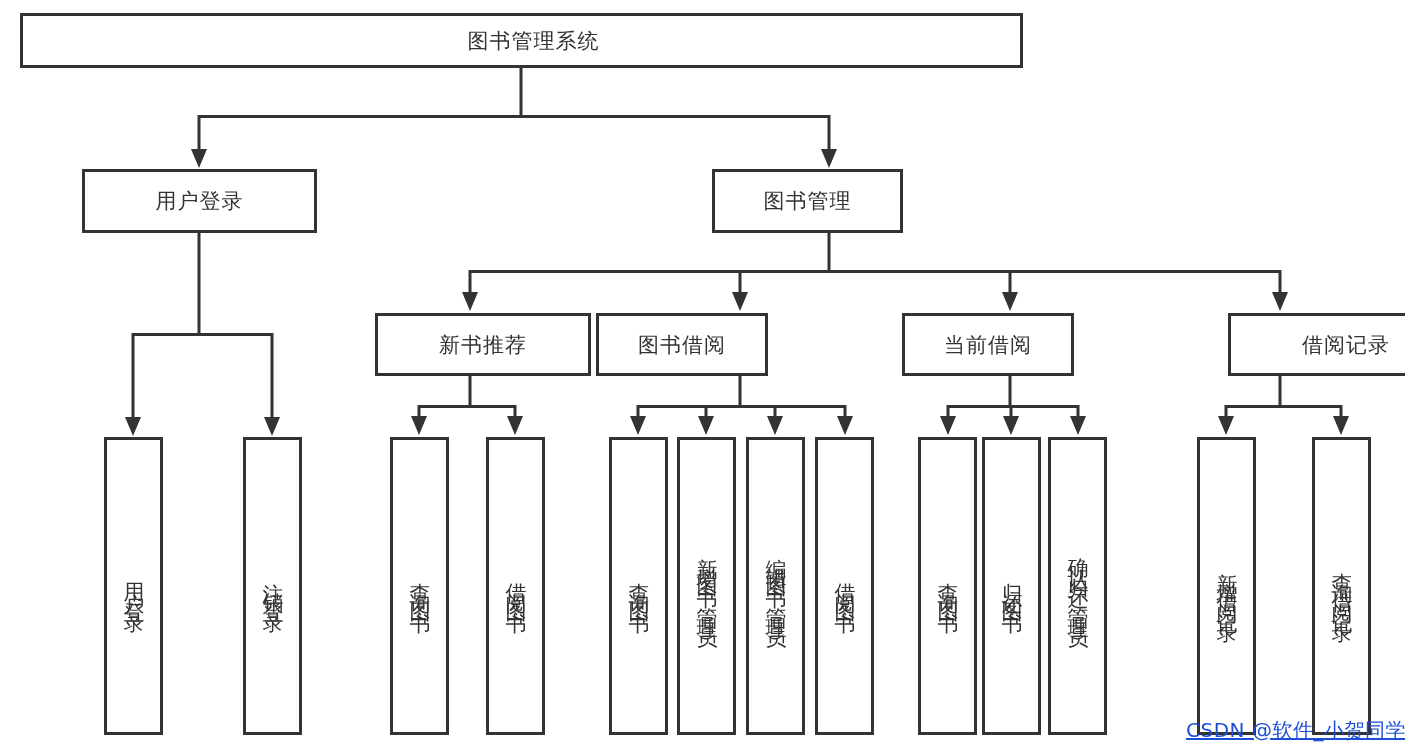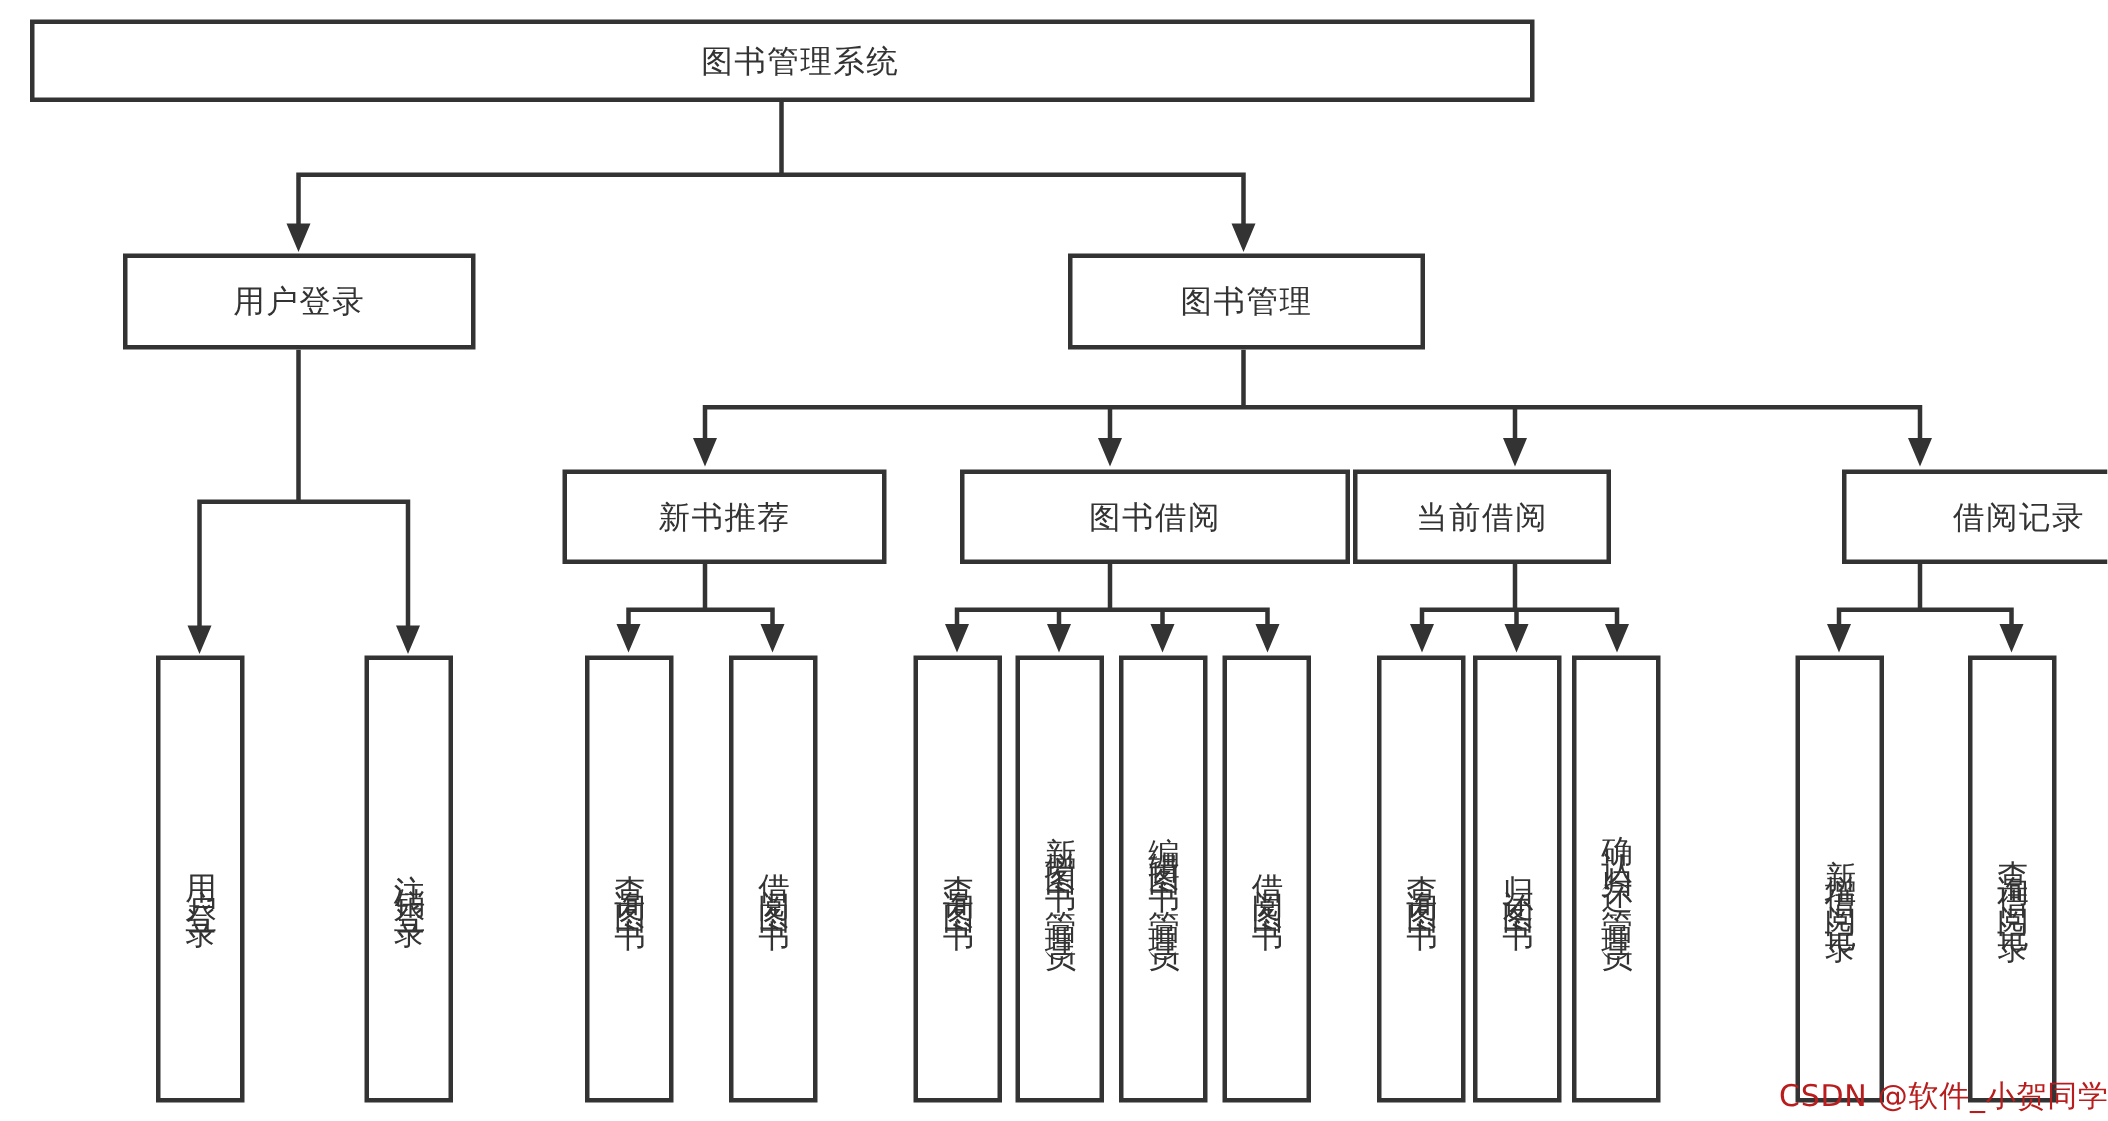--- a/index.html
+++ b/index.html
@@ -37,24 +37,25 @@
     writing-mode: vertical-rl;
     letter-spacing: 10px;
     white-space: normal;
     line-height: 1;
   }
   .watermark {
     position: absolute;
     left: 1186px;
     top: 717px;
     font-size: 20px;
-    color: #b91c1c;
+    color: #1d4ed8;
     letter-spacing: 0.5px;
     z-index: 5;
     white-space: nowrap;
+    text-decoration: underline;
   }
 </style>
 </head>
 <body>
 
 <div id="canvas">
 
   <svg id="connectors" width="1405" height="747" viewBox="0 0 1405 747">
     <g stroke="#333333" stroke-width="3" fill="none">
       <path d="M521 68 V116.5 M197.5 116.5 H830.5 M199 116.5 V151 M829 116.5 V151"></path>
@@ -73,24 +74,24 @@
         M411 416h16l-8 19z  M507 416h16l-8 19z
         M630 416h16l-8 19z  M698 416h16l-8 19z  M767 416h16l-8 19z  M837 416h16l-8 19z
         M940 416h16l-8 19z  M1003 416h16l-8 19z  M1070 416h16l-8 19z
         M1218 416h16l-8 19z M1333 416h16l-8 19z"></path>
     </g>
   </svg>
 
   <div class="box" style="left:20px; top:13px; width:1003px; height:55px;padding-left:24px;">图书管理系统</div>
 
   <div class="box" style="left:82px; top:169px; width:235px; height:64px;">用户登录</div>
-  <div class="box" style="left:712px; top:169px; width:238px; height:64px;">图书管理</div>
+  <div class="box" style="left:712px; top:169px; width:191px; height:64px;">图书管理</div>
 
   <div class="box" style="left:362px; top:313px; width:216px; height:63px;margin-left:13px;">新书推荐</div>
-  <div class="box" style="left:640px; top:313px; width:260px; height:63px;">图书借阅</div>
+  <div class="box" style="left:596px; top:313px; width:172px; height:63px;">图书借阅</div>
   <div class="box" style="left:902px; top:313px; width:172px; height:63px;">当前借阅</div>
   <div class="box" style="left:1228px; top:313px; width:236px; height:63px;">借阅记录</div>
 
   <div class="box vbox" style="left:104px; top:437px; width:59px; height:298px;">用户登录</div>
   <div class="box vbox" style="left:243px; top:437px; width:59px; height:298px;">注销登录</div>
 
   <div class="box vbox" style="left:390px; top:437px; width:59px; height:298px;">查询图书</div>
   <div class="box vbox" style="left:486px; top:437px; width:59px; height:298px;">借阅图书</div>
 
   <div class="box vbox" style="left:609px; top:437px; width:59px; height:298px;">查询图书</div>

